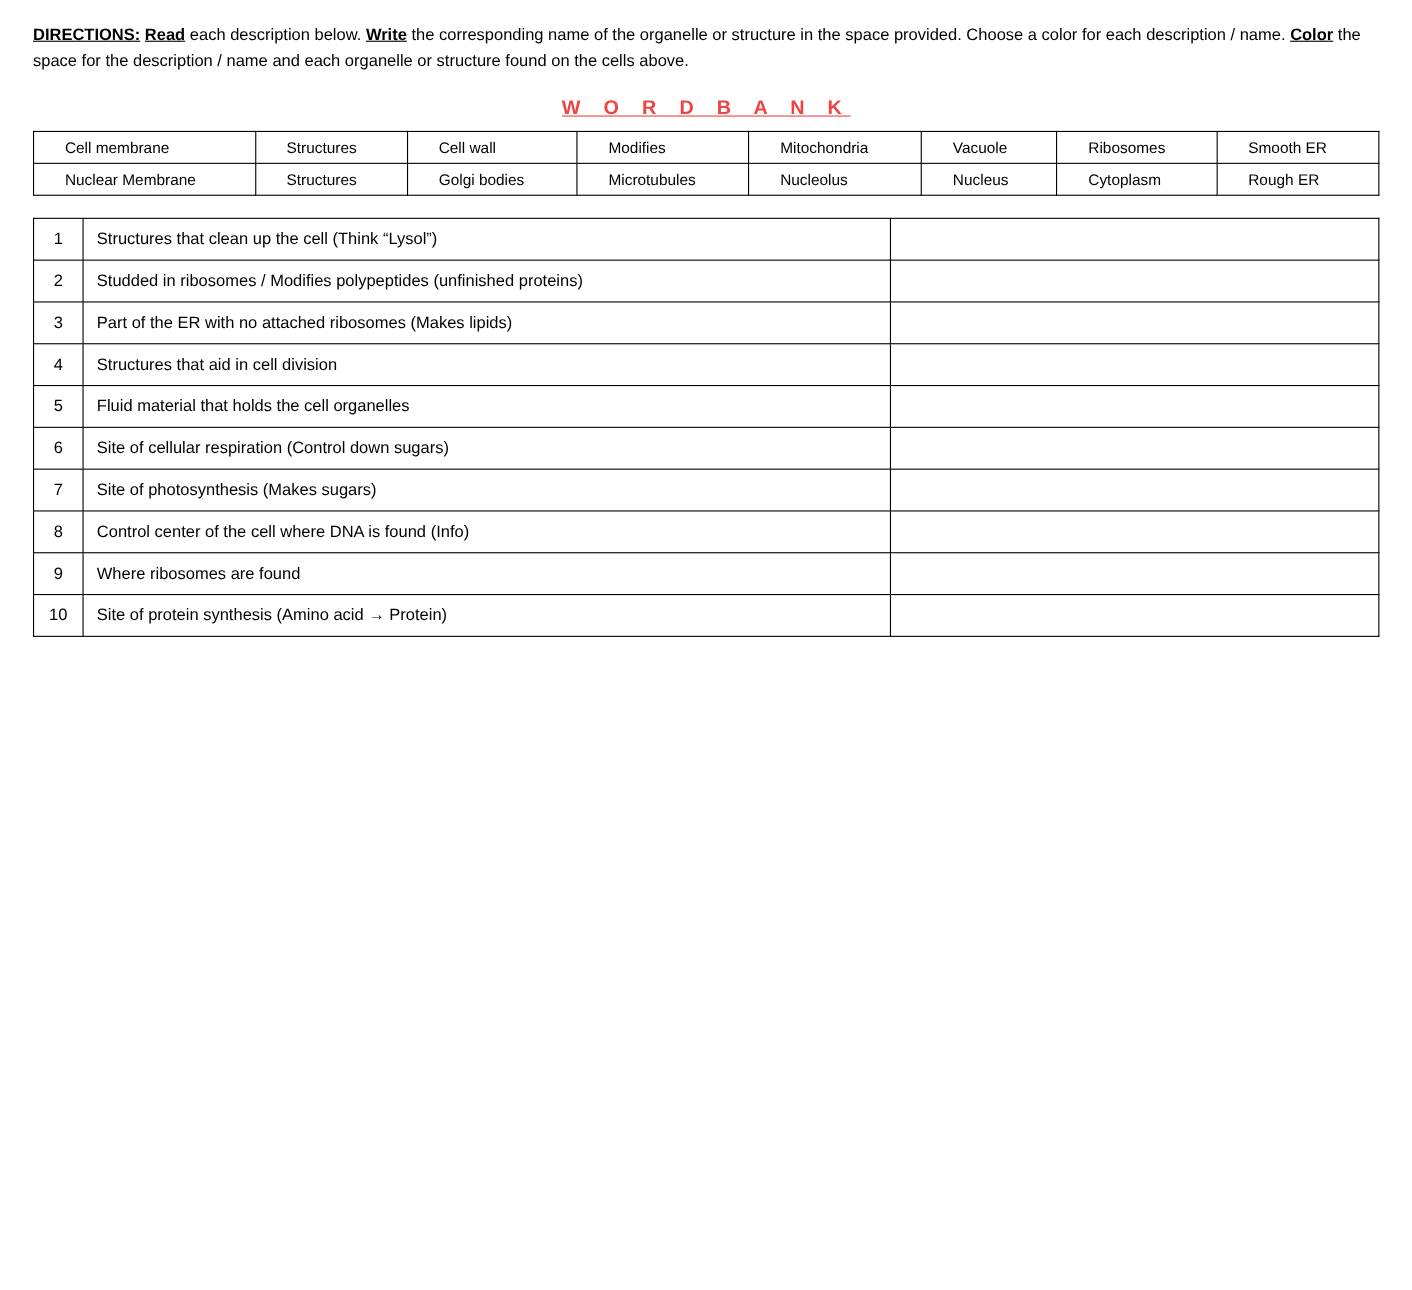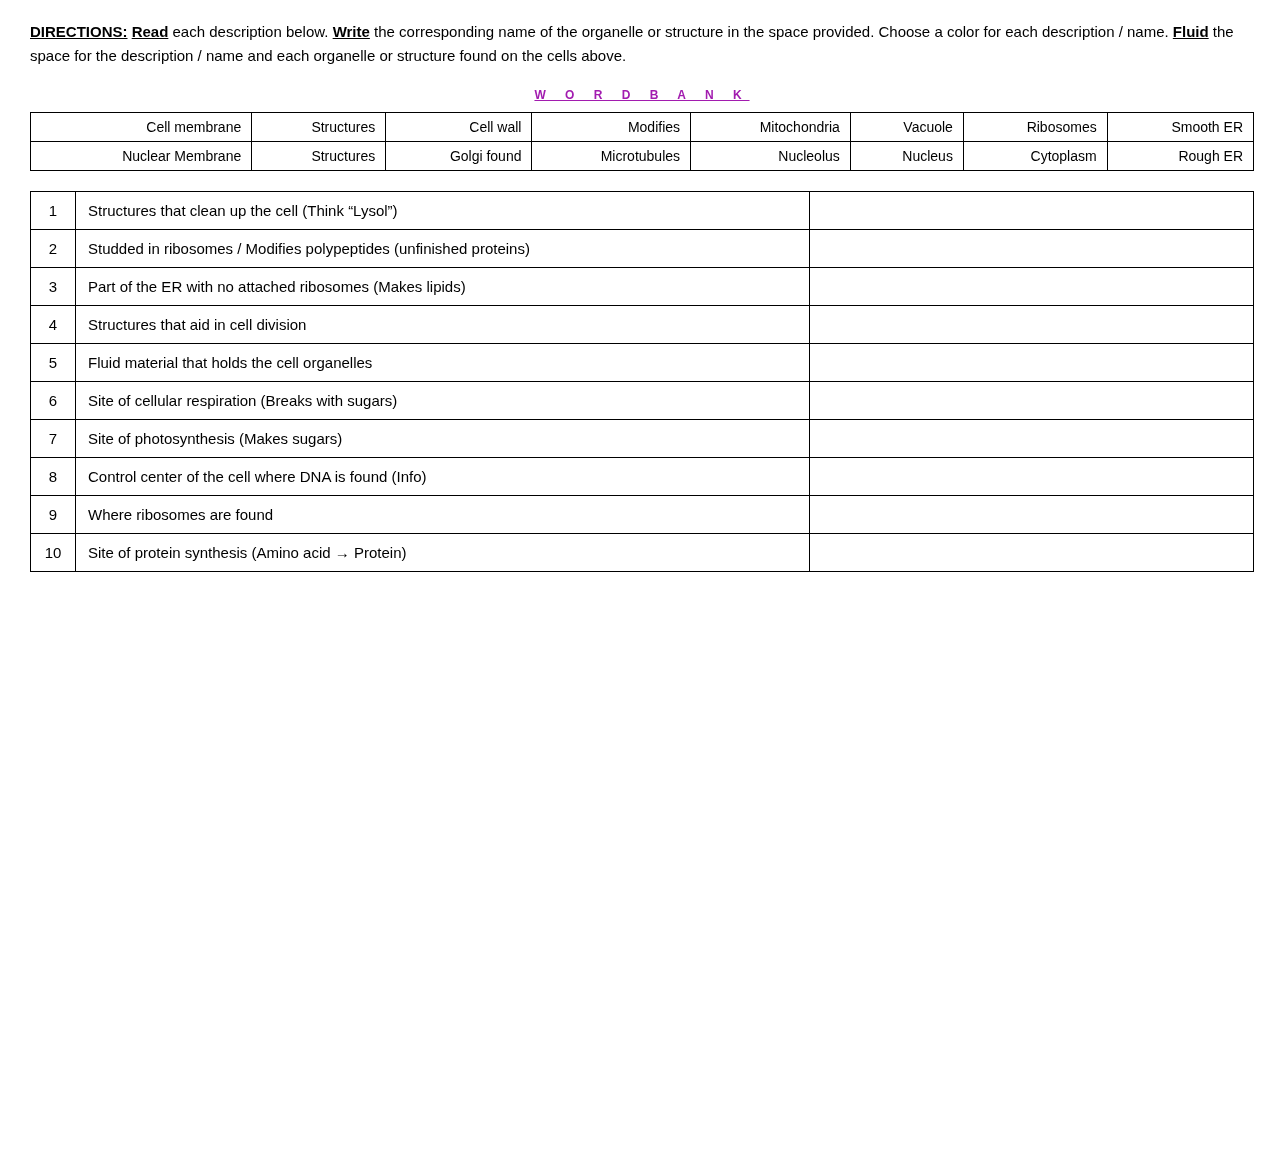--- a/index.html
+++ b/index.html
@@ -39,39 +39,39 @@
       text-decoration: underline;
     }
 
     .directions .label-color {
       font-weight: bold;
       text-decoration: underline;
     }
 
     .word-bank-title {
       text-align: center;
-      font-size: 12px;
+      font-size: 18px;
       font-weight: bold;
       text-decoration: underline;
       letter-spacing: 8px;
       margin-bottom: 10px;
-      color: #a21caf;
+      color: #ef4444;
     }
 
     .word-bank-table {
       width: 100%;
       border-collapse: collapse;
       margin-bottom: 20px;
     }
 
     .word-bank-table td {
       border: 1px solid #000;
-      padding: 6px 10px;
+      padding: 6px 28px;
       font-size: 14px;
-      text-align: right;
+      text-align: left;
     }
 
     .questions-table {
       width: 100%;
       border-collapse: collapse;
     }
 
     .questions-table td {
       border: 1px solid #000;
       padding: 10px 12px;
@@ -91,41 +91,41 @@
 
     .answer-col {
       width: calc(40% - 45px);
     }
   </style>
 </head>
 <body>
 
 <div class="directions">
   <span class="label-directions">DIRECTIONS:</span>
-  <span> <span class="label-read">Read</span> each description below. <span class="label-write">Write</span> the corresponding name of the organelle or structure in the space provided. Choose a color for each description / name. <span class="label-color">Fluid</span> the space for the description / name and each organelle or structure found on the cells above.</span>
+  <span> <span class="label-read">Read</span> each description below. <span class="label-write">Write</span> the corresponding name of the organelle or structure in the space provided. Choose a color for each description / name. <span class="label-color">Color</span> the space for the description / name and each organelle or structure found on the cells above.</span>
 </div>
 
 <div class="word-bank-title">W O R D   B A N K</div>
 
 <table class="word-bank-table">
   <tbody id="word-bank-body">
   <tr>
         <td>Cell membrane</td>
         <td>Structures</td>
         <td>Cell wall</td>
         <td>Modifies</td>
         <td>Mitochondria</td>
         <td>Vacuole</td>
         <td>Ribosomes</td>
         <td>Smooth ER</td>
       </tr>
       <tr>
         <td>Nuclear Membrane</td>
         <td>Structures</td>
-        <td>Golgi found</td>
+        <td>Golgi bodies</td>
         <td>Microtubules</td>
         <td>Nucleolus</td>
         <td>Nucleus</td>
         <td>Cytoplasm</td>
         <td>Rough ER</td>
       </tr>
     </tbody>
 </table>
 
 <table class="questions-table">
@@ -150,21 +150,21 @@
         <td class="desc-col">Structures that aid in cell division</td>
         <td class="answer-col"></td>
       </tr>
       <tr>
         <td class="num-col">5</td>
         <td class="desc-col">Fluid material that holds the cell organelles</td>
         <td class="answer-col"></td>
       </tr>
       <tr>
         <td class="num-col">6</td>
-        <td class="desc-col">Site of cellular respiration (Breaks with sugars)</td>
+        <td class="desc-col">Site of cellular respiration (Control down sugars)</td>
         <td class="answer-col"></td>
       </tr>
       <tr>
         <td class="num-col">7</td>
         <td class="desc-col">Site of photosynthesis (Makes sugars)</td>
         <td class="answer-col"></td>
       </tr>
       <tr>
         <td class="num-col">8</td>
         <td class="desc-col">Control center of the cell where DNA is found (Info)</td>

